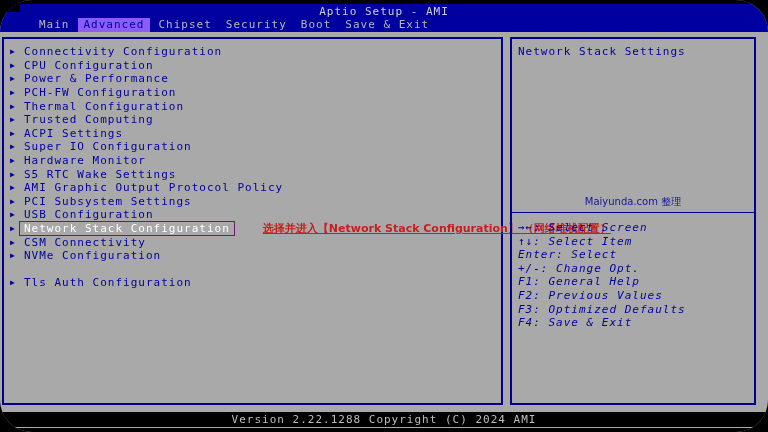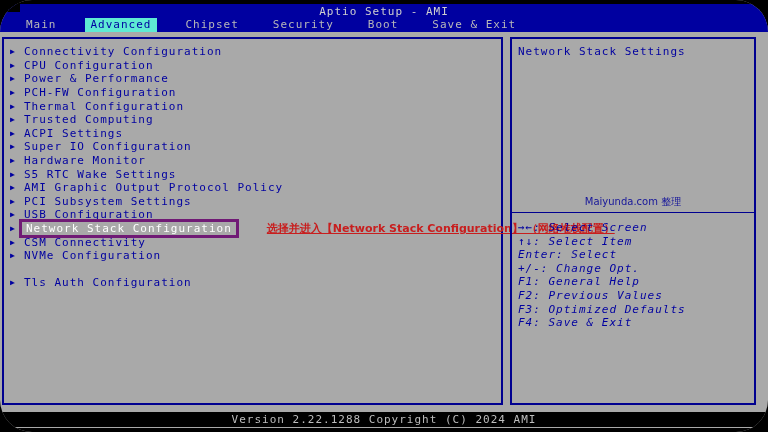--- a/index.html
+++ b/index.html
@@ -9,35 +9,35 @@
     font-family:"DejaVu Sans Mono","Liberation Mono",monospace;
     font-size:11px;letter-spacing:1px;border-radius:32px;
     -webkit-font-smoothing:none;
   }
   .letterbox-top{position:absolute;left:0;top:0;width:768px;height:4px;background:#000;}
   .letterbox-bottom{position:absolute;left:0;top:428px;width:768px;height:4px;background:#000;}
   .corner-notch{position:absolute;left:0;top:0;width:20px;height:12px;background:#000;z-index:5;}
 
   .header{position:absolute;left:0;top:4px;width:768px;height:28px;background:#0000a0;}
   .app-title{position:absolute;left:0;top:1px;width:768px;text-align:center;color:#cfcfcf;height:14px;line-height:14px;}
-  .tabbar{position:absolute;left:20px;top:14px;height:14px;display:flex;gap:20px;}
+  .tabbar{position:absolute;left:33px;top:14px;height:14px;display:flex;}
   .tab{height:14px;line-height:14px;padding:0 6px;margin-right:2px;color:#b8b8b8;cursor:default;}
-  .tab.selected{background:#5eead4;color:#0000a0;}
+  .tab.selected{background:#8b5cf6;color:#0000a0;}
 
   .panel{position:absolute;top:37px;height:368px;border:2px solid #000090;box-sizing:border-box;}
   .left-panel{left:2px;width:501px;}
   .right-panel{left:510px;width:246px;}
 
   .menu-list{position:absolute;left:0;top:6px;width:100%;}
   .menu-row{height:13.6px;display:flex;align-items:center;white-space:nowrap;}
   .menu-row .arrow{display:inline-block;width:14px;padding-left:6px;font-size:8px;color:#0000a0;flex:none;}
   .menu-row .label{color:#0000a0;}
   .menu-row.spacer{height:13.6px;}
   .menu-row.selected .label{
-    color:#ffffff;border:3px solid #701a75;padding:0 4px;margin-left:-5px;
+    color:#ffffff;border:1px solid #701a75;padding:0 4px;margin-left:-5px;
   }
   .annotation{
     margin-left:28px;color:#c81e1e;font-weight:bold;letter-spacing:0;
     font-family:"DejaVu Sans","Liberation Sans",sans-serif;font-size:11px;white-space:nowrap;text-decoration:underline;
   }
 
   .help-title{position:absolute;left:6px;top:6px;color:#0000a0;}
   .watermark{
     position:absolute;left:0;top:156px;width:100%;text-align:center;
     color:#16169a;font-weight:normal;letter-spacing:0;

